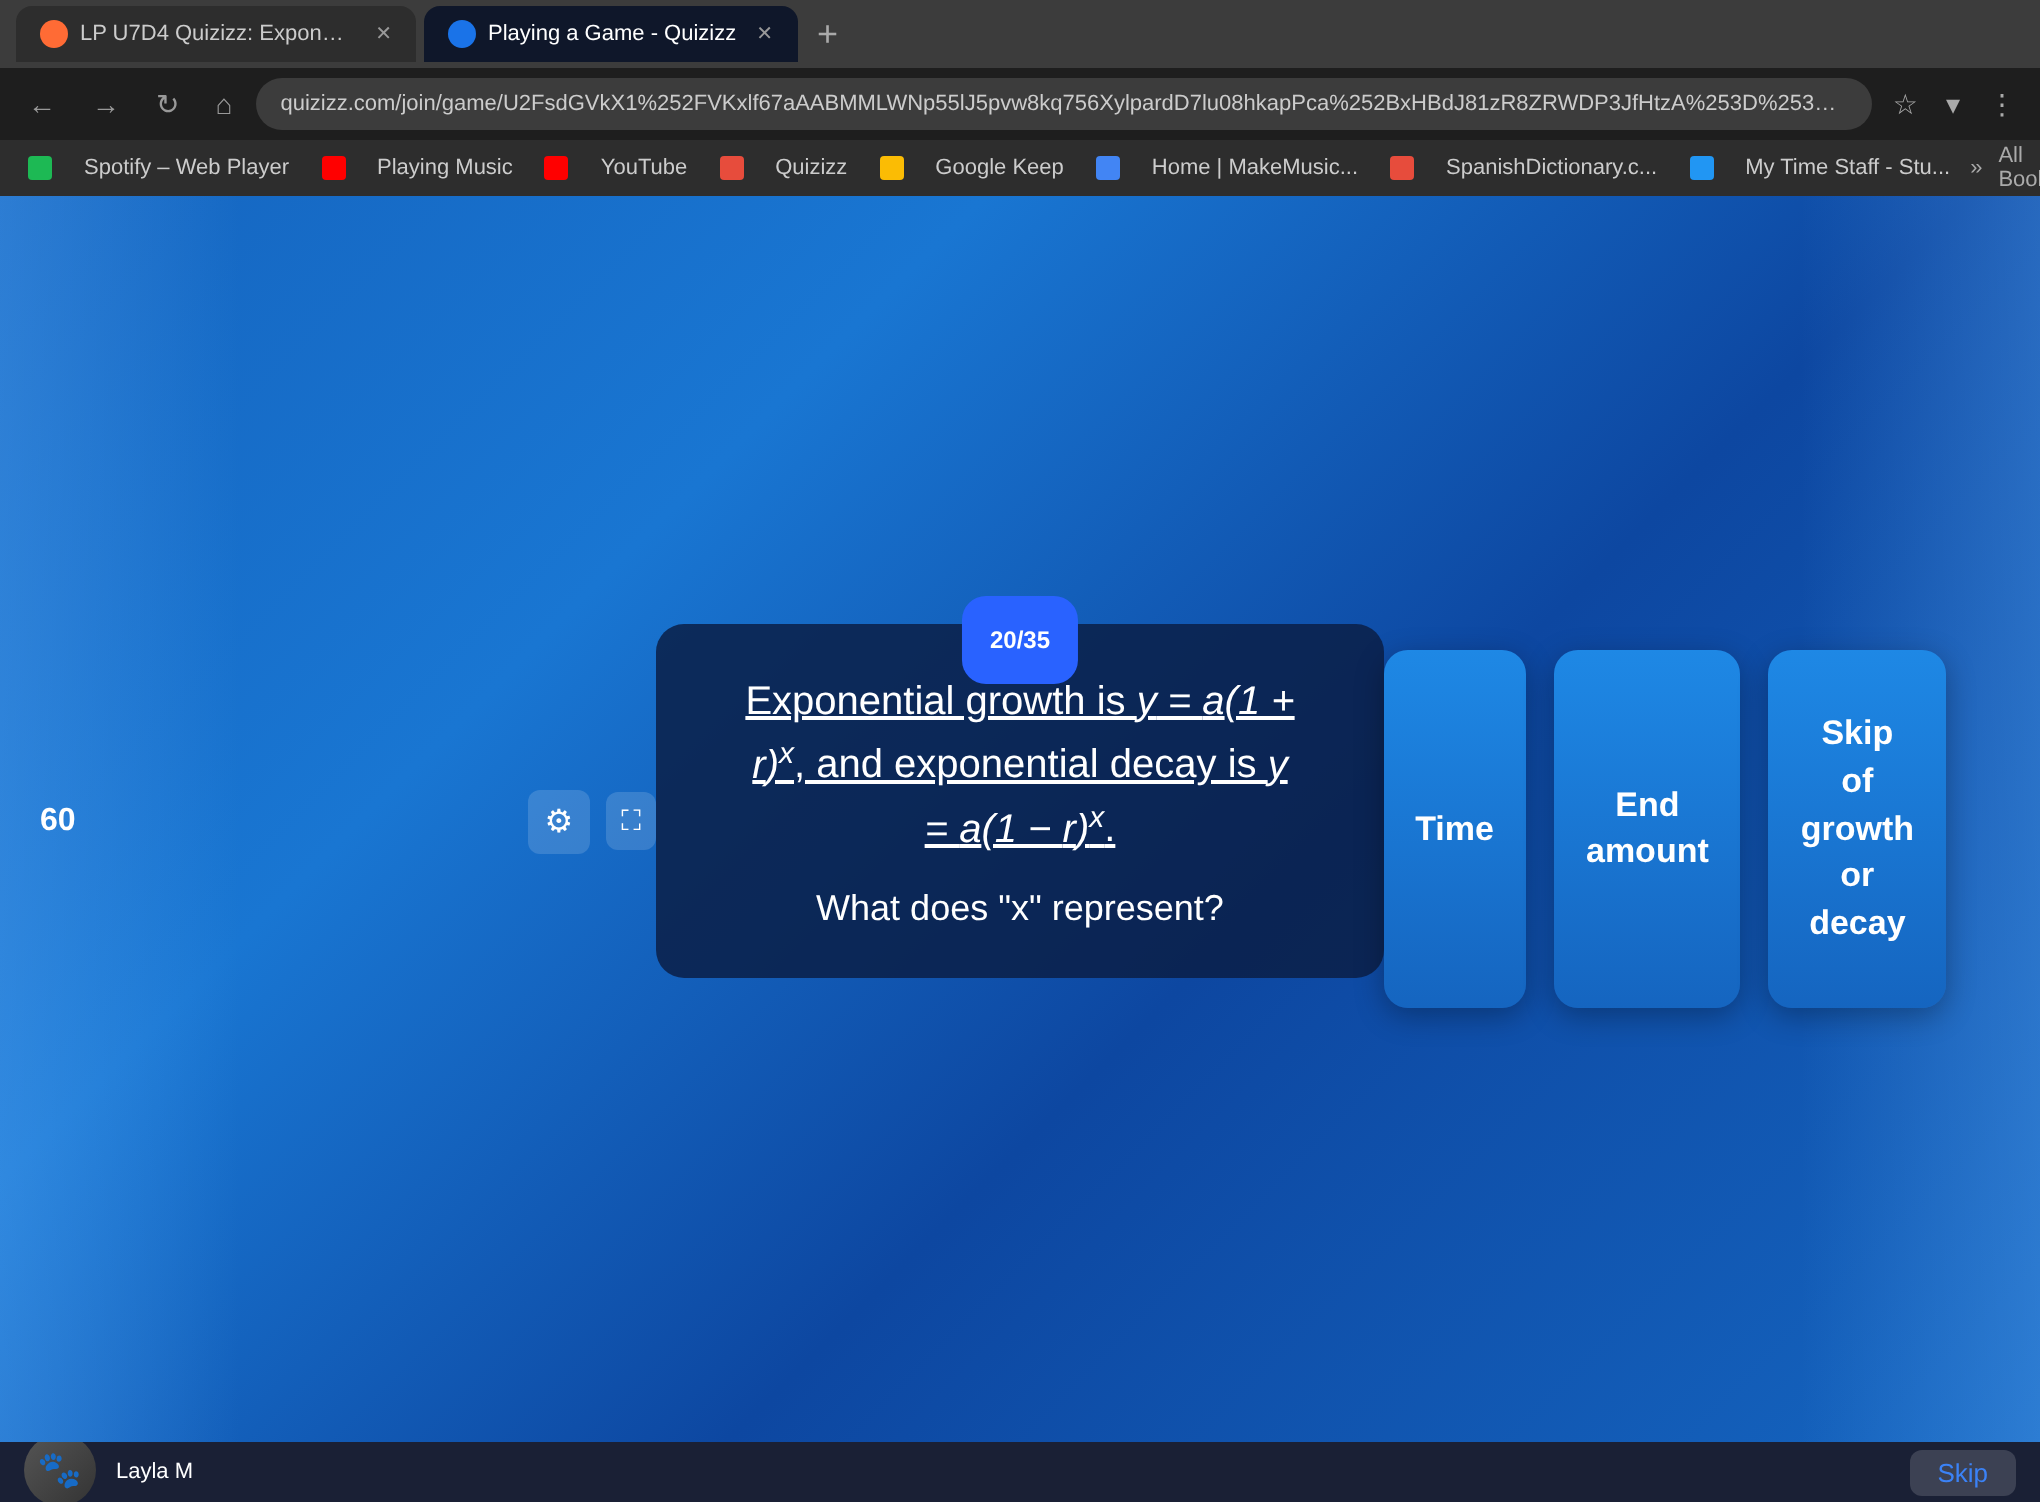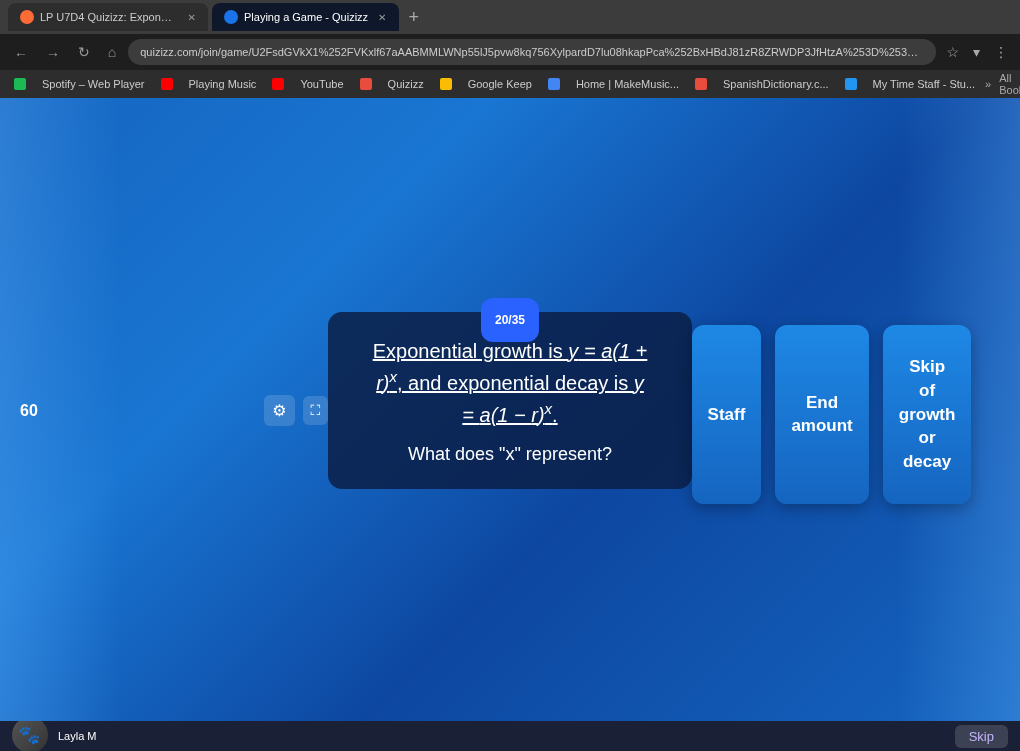--- a/index.html
+++ b/index.html
@@ -311,21 +311,21 @@
       font-size: 11px;
       text-align: right;
     }
 
     .skip-btn {
       margin-left: auto;
       background: rgba(255,255,255,0.15);
       border: none;
       border-radius: 6px;
       padding: 4px 14px;
-      color: #c4b5fd;
+      color: #3b82f6;
       cursor: pointer;
       font-size: 13px;
     }
 
     
     .math-formula {
       font-style: italic;
     }
   </style>
 </head>
@@ -408,21 +408,21 @@
     <div class="question-text">
       Exponential growth is <span class="math-formula"><i>y</i> = <i>a</i>(1 + <i>r</i>)<sup style="font-size:0.75em"><i>x</i></sup></span>, and exponential decay is <span class="math-formula"><i>y</i> = <i>a</i>(1 − <i>r</i>)<sup style="font-size:0.75em"><i>x</i></sup></span>.
     </div>
     <div class="question-sub">
       What does "x" represent?
     </div>
   </div>
 
   <div class="answers-grid">
     <button class="answer-btn">
-      <span>Staff</span>
+      <span>Time</span>
     </button>
     <button class="answer-btn">
       <span>End amount</span>
     </button>
     <button class="answer-btn">
       <span>Skip of growth or decay</span>
     </button>
   </div>
 
 </div>

